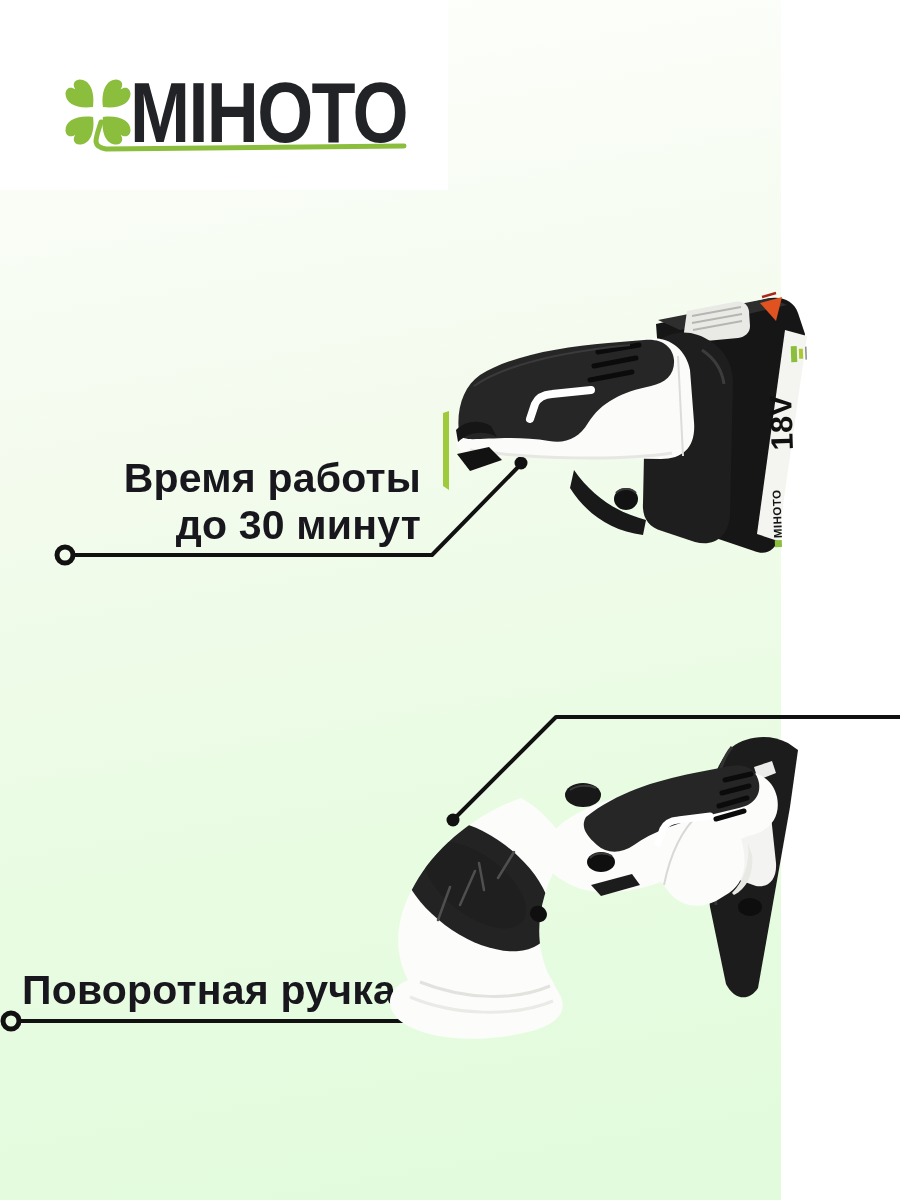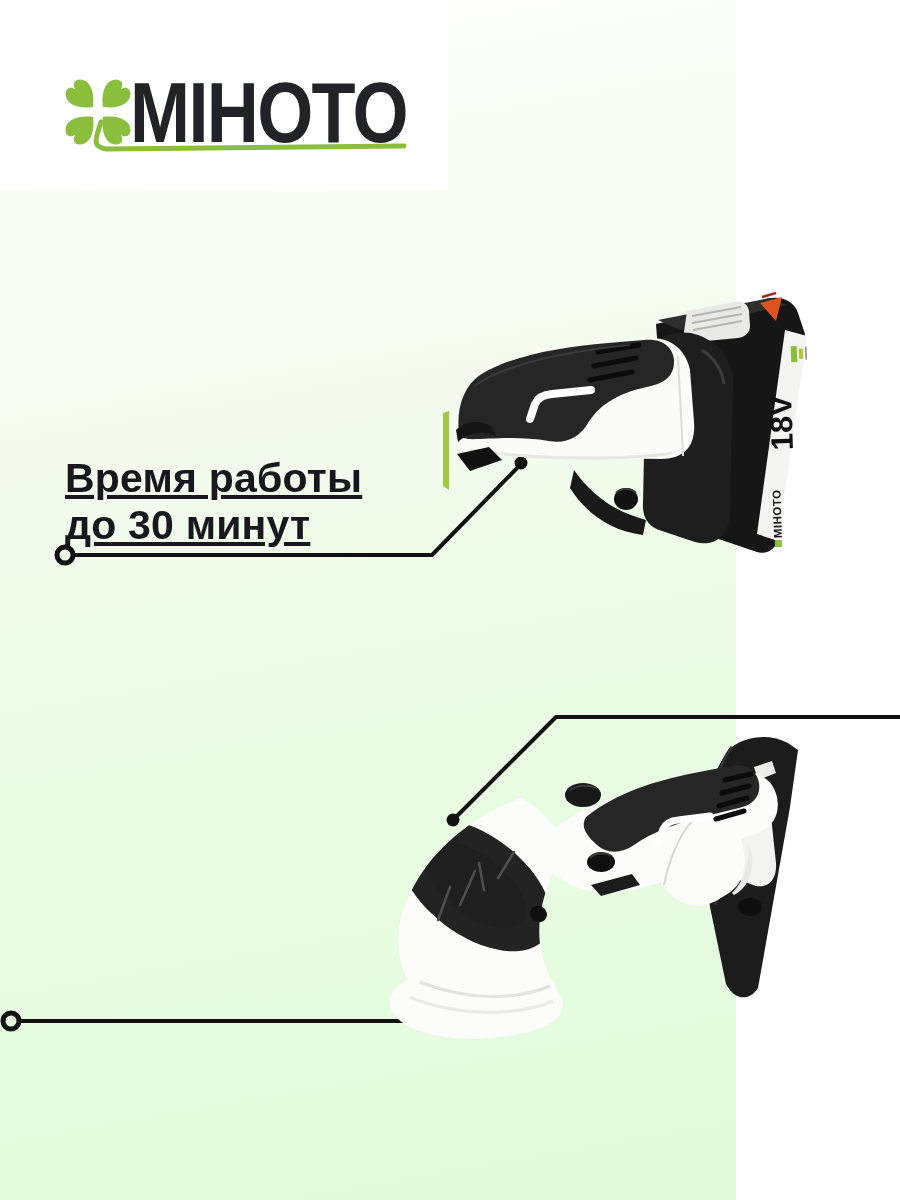--- a/index.html
+++ b/index.html
@@ -3,34 +3,35 @@
 <meta charset="utf-8">
 <style>
   html,body{margin:0;padding:0;}
   body{
     width:900px;height:1200px;overflow:hidden;
     font-family:"Liberation Sans",sans-serif;
   }
   .page{
     position:relative;width:736px;height:1200px;
     background:linear-gradient(170deg,#fdfffc 2%,#f4fbee 35%,#e8fce2 68%,#e2fbdc 100%);
+    padding-left:45px;
   }
   .logo-box{
     position:absolute;left:0;top:0;width:448px;height:190px;
     background:#ffffff;
   }
   .ann{
     position:absolute;
     font-weight:700;
     font-size:41px;line-height:47px;
     color:#17171d;
     letter-spacing:0.2px;
     white-space:nowrap;
   }
-  .ann-center{text-align:left;text-decoration:underline;}
+  .ann-center{text-align:right;}
   .overlay{position:absolute;left:0;top:0;}
   svg text{font-family:"Liberation Sans",sans-serif;}
 </style>
 </head>
 <body>
 
 <div class="page">
 
   <div class="logo-box">
     <svg width="448" height="190" viewBox="0 0 448 190">
@@ -54,20 +55,23 @@
       <text x="130" y="142" font-size="86" font-weight="bold" fill="#222326" letter-spacing="-2" textLength="277" lengthAdjust="spacingAndGlyphs">MIHOTO</text>
     </svg>
   </div>
 
   <div class="ann ann-center" style="left:65px;top:455px;width:356px;">
     <div>Время работы</div>
     <div>до 30 минут</div>
   </div>
 
 
+  <div class="ann" style="left:22px;top:967px;">
+    <div>Поворотная ручка</div>
+  </div>
 
   <svg class="overlay" width="900" height="1200" viewBox="0 0 900 1200">
     <g stroke="#111111" fill="none">
       <circle cx="65" cy="555" r="8" stroke-width="5"></circle>
       <path d="M73,555 H432 L521,464" stroke-width="4" stroke-linejoin="round"></path>
       <circle cx="521" cy="463" r="6.5" fill="#111111" stroke="none"></circle>
     </g>
     <g stroke="#111111" fill="none">
       <circle cx="453" cy="820" r="6.5" fill="#111111" stroke="none"></circle>
       <path d="M453,820 L556,717 H900" stroke-width="4" stroke-linejoin="round"></path>

